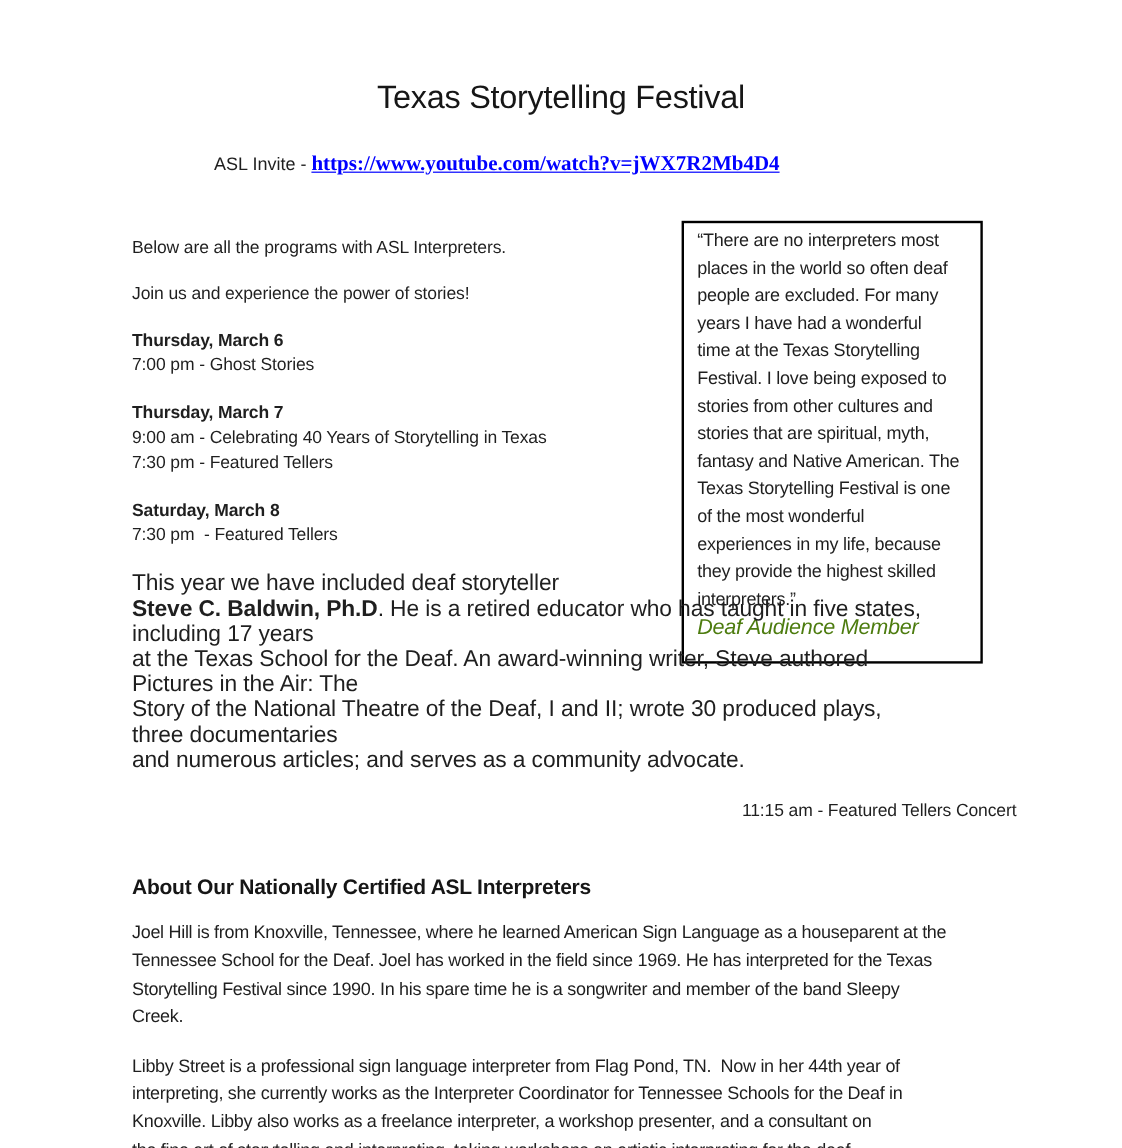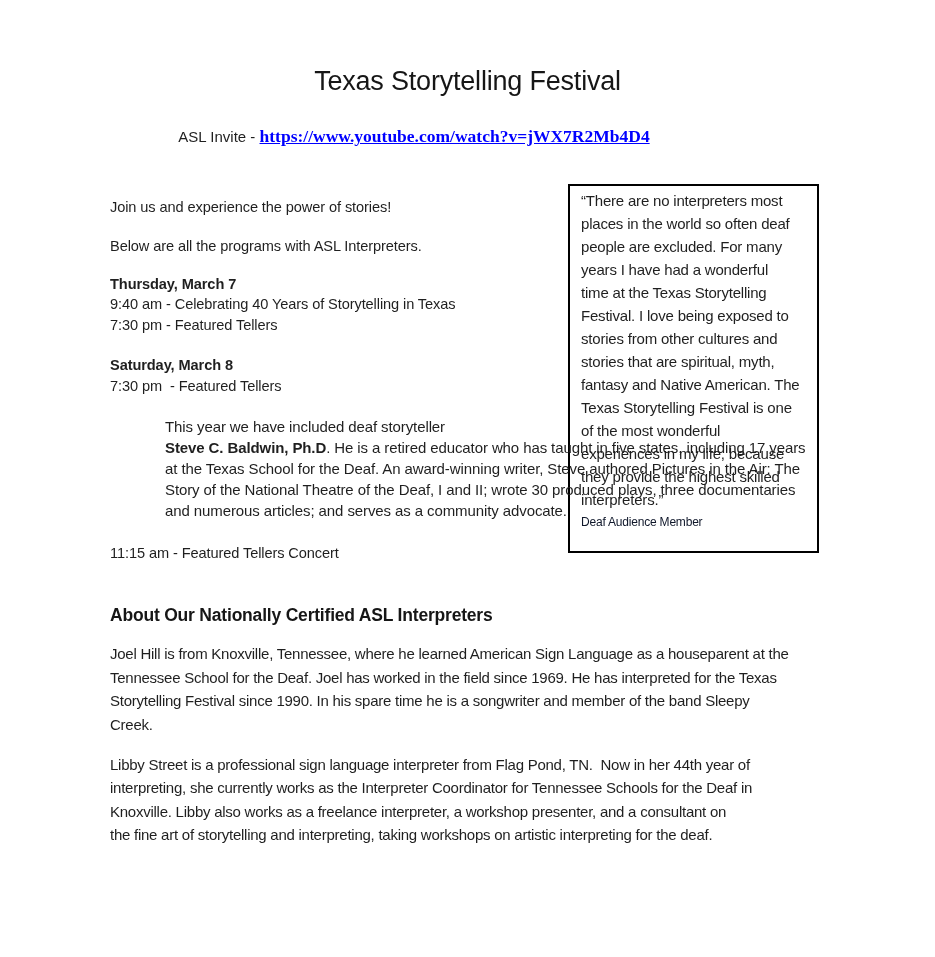--- a/index.html
+++ b/index.html
@@ -58,24 +58,25 @@
     background: #ffffff;
   }
   .quote-text {
     font-size: 15px;
     line-height: 23px;
     letter-spacing: -0.2px;
     white-space: pre-line;
     color: #1f1f1f;
   }
   .quote-attr {
-    font-size: 12px;
+    font-size: 18px;
     line-height: 23px;
+    font-style: italic;
     letter-spacing: -0.2px;
-    color: #0f172a;
+    color: #4d7c0f;
   }
 
   .content {
     position: absolute;
     left: 110px;
     top: 197px;
     width: 737px;
   }
   .content p { margin: 0; }
 
@@ -85,31 +86,30 @@
     letter-spacing: -0.1px;
     white-space: pre-wrap;
   }
   .intro-1 { margin-bottom: 18px !important; }
   .intro-2 { margin-bottom: 17px !important; }
   .day-block { margin-bottom: 19px; }
   .day-block.last { margin-bottom: 0; }
   .day-label { font-weight: 700; }
 
   .baldwin {
-    margin-left: 55px;
     width: 665px;
-    font-size: 15px;
+    font-size: 19px;
     line-height: 21px;
     letter-spacing: -0.1px;
     white-space: pre-wrap;
     margin-bottom: 22px;
   }
   .baldwin-name { font-weight: 700; }
 
-  .closing-event { margin-bottom: 40px !important; }
+  .closing-event { margin-bottom: 40px !important; text-align: right; }
 
   .section-heading {
     font-size: 17.5px;
     font-weight: 700;
     line-height: 24px;
     letter-spacing: -0.2px;
     margin: 0 0 15px 0;
     color: #161616;
   }
 
@@ -141,27 +141,31 @@
 Texas Storytelling Festival is one
 of the most wonderful
 experiences in my life, because
 they provide the highest skilled
 interpreters.”</div>
   <div class="quote-attr">Deaf Audience Member</div>
 </div>
 
 <div class="content">
 
+  <p class="sched intro-2">Below are all the programs with ASL Interpreters.</p>
   <p class="sched intro-1">Join us and experience the power of stories!</p>
-  <p class="sched intro-2">Below are all the programs with ASL Interpreters.</p>
 
+  <div class="day-block">
+    <p class="sched day-label">Thursday, March 6</p>
+    <p class="sched">7:00 pm - Ghost Stories</p>
+  </div>
 
   <div class="day-block">
     <p class="sched day-label">Thursday, March 7</p>
-    <p class="sched">9:40 am - Celebrating 40 Years of Storytelling in Texas</p>
+    <p class="sched">9:00 am - Celebrating 40 Years of Storytelling in Texas</p>
     <p class="sched">7:30 pm - Featured Tellers</p>
   </div>
 
   <div class="day-block">
     <p class="sched day-label">Saturday, March 8</p>
     <p class="sched">7:30 pm  - Featured Tellers</p>
   </div>
 
   <div class="day-block last">
   </div>

